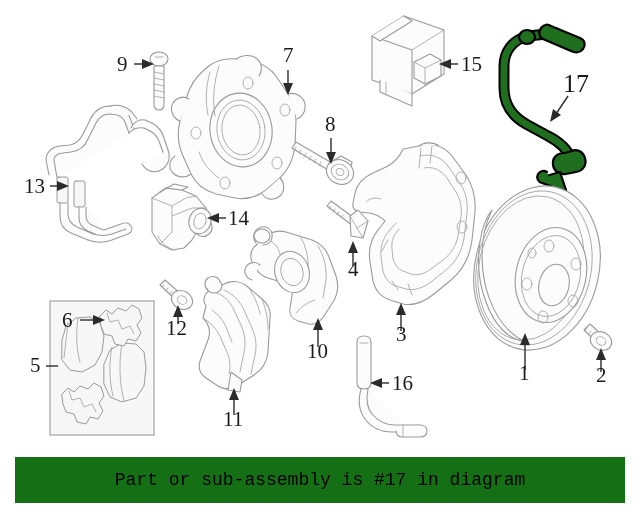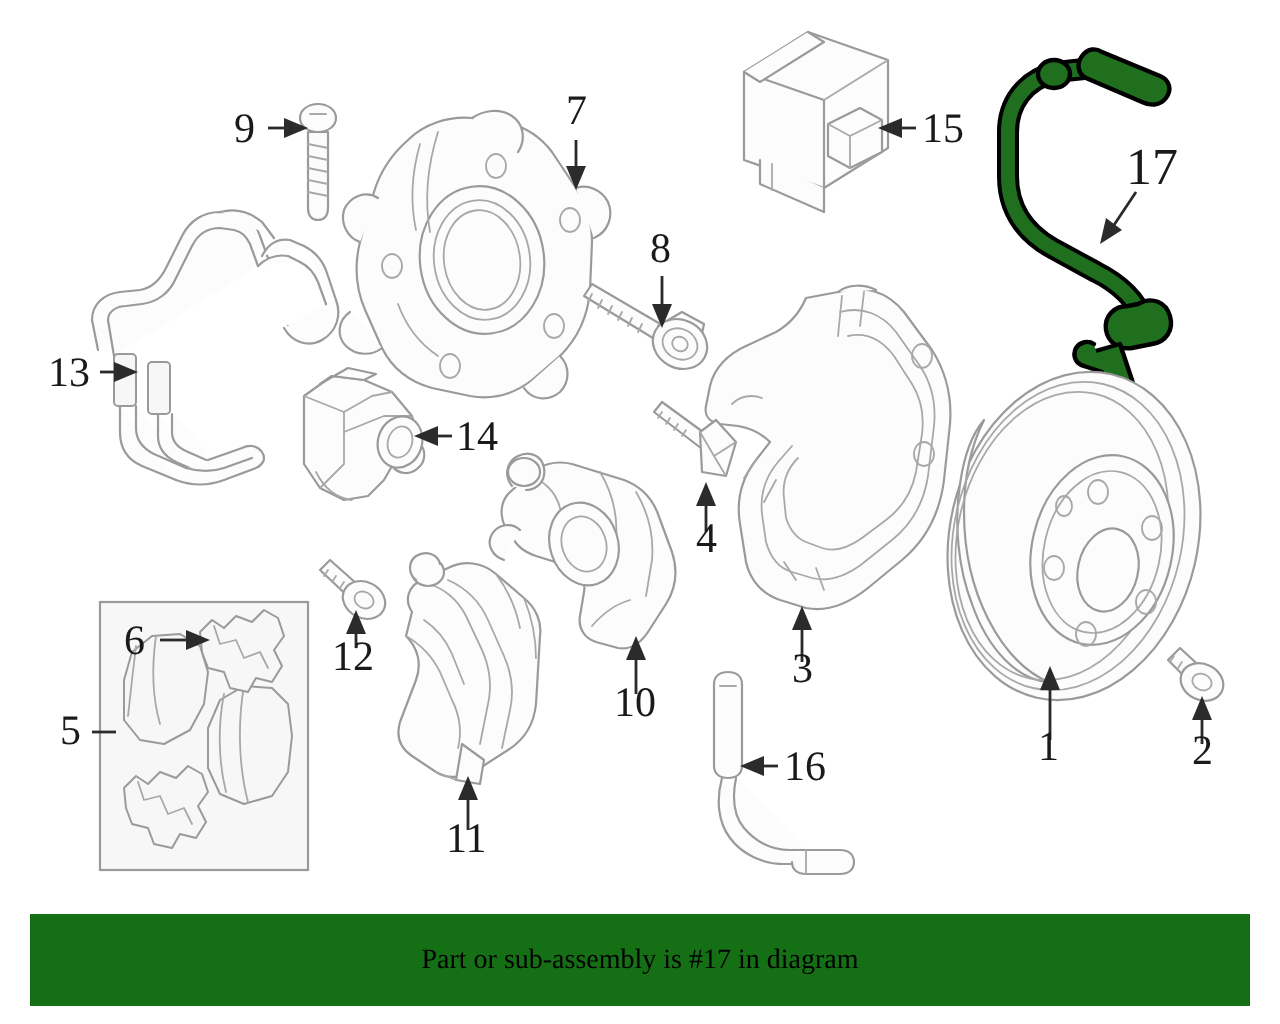--- a/index.html
+++ b/index.html
@@ -30,22 +30,22 @@
     height: 46px;
     background: #157015;
     display: flex;
     flex-direction: column;
     align-items: center;
     justify-content: center;
     box-sizing: border-box;
   }
   .banner-line {
     color: #000000;
-    font-family: Liberation Serif, serif;
-    font-size: 14px;
+    font-family: Liberation Mono, monospace;
+    font-size: 18px;
     line-height: 21px;
     white-space: nowrap;
     letter-spacing: 0px;
   }
   .ln-thin {
     fill: none;
     stroke: #a8a8a8;
     stroke-width: 0.9;
     stroke-linejoin: round;
     stroke-linecap: round;

